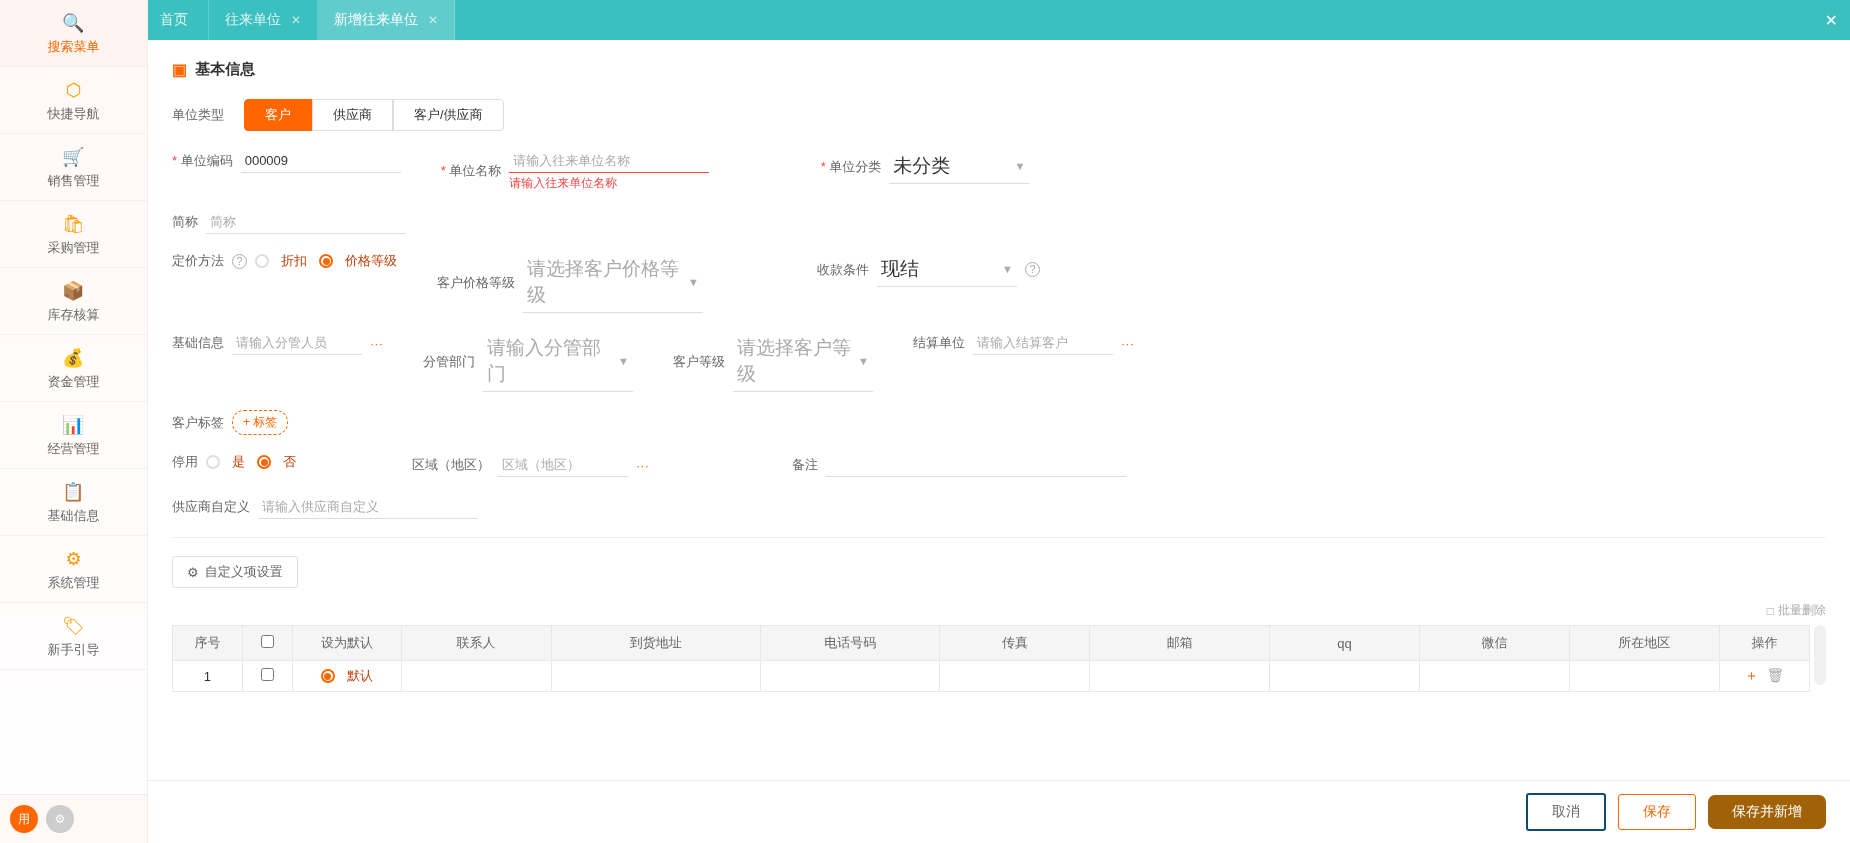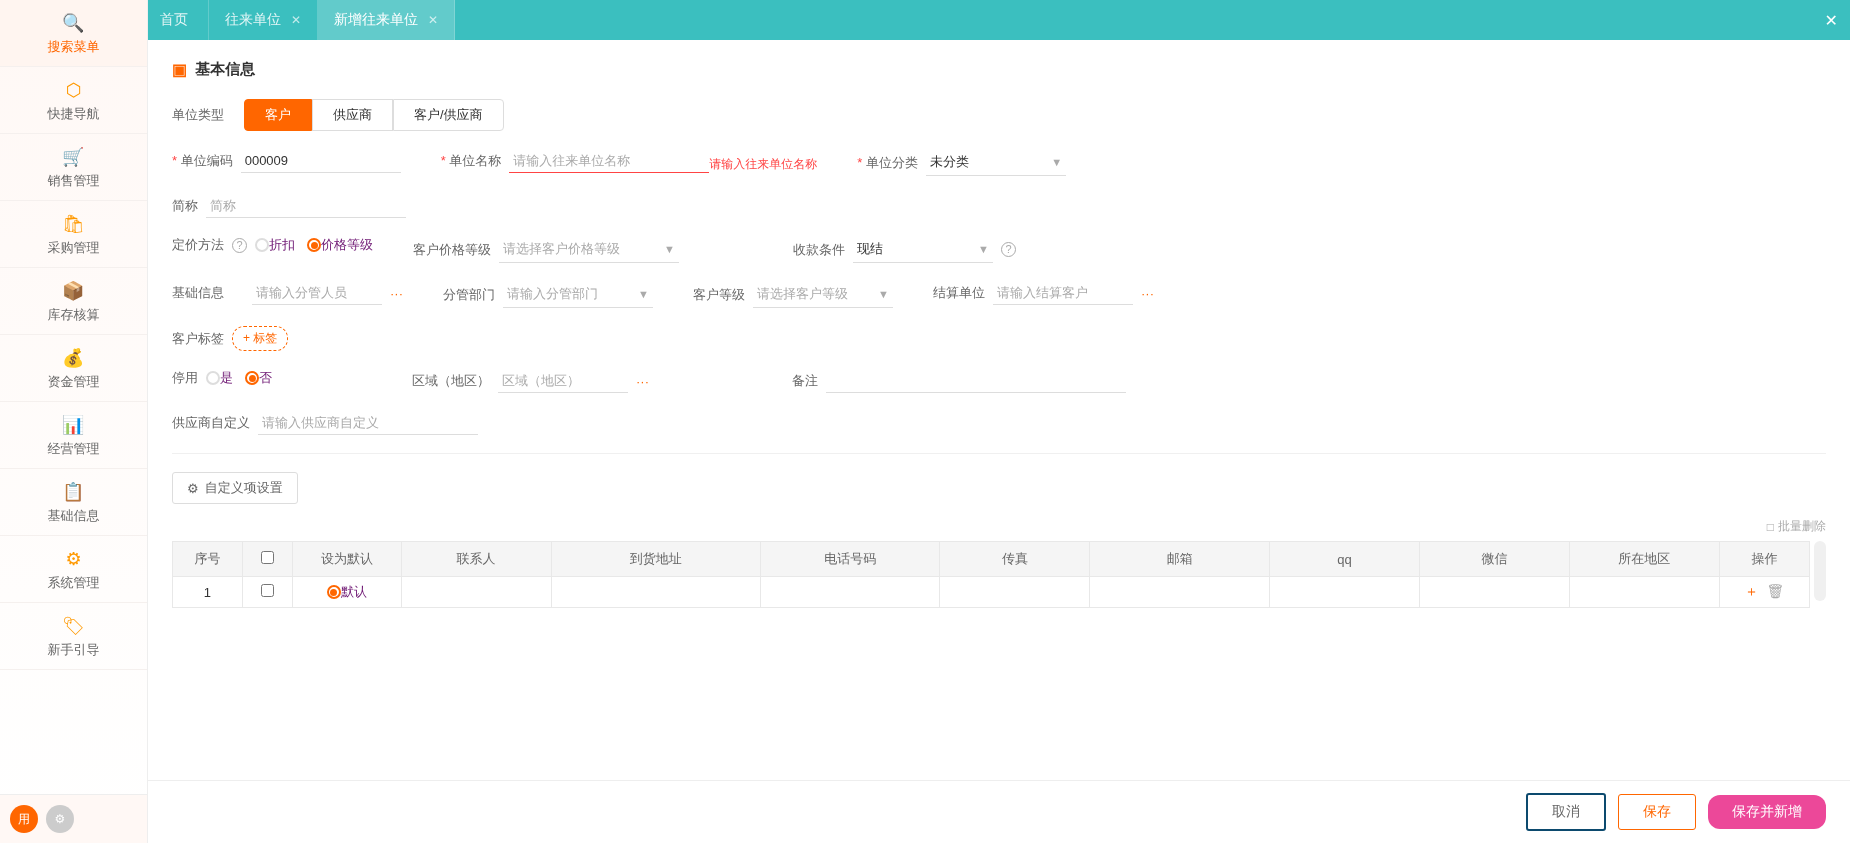--- a/index.html
+++ b/index.html
@@ -180,57 +180,57 @@
       border-bottom: 1px solid #f44;
     }
     .field-input::placeholder { color: #aaa; }
     .error-text {
       color: #f44;
       font-size: 12px;
       margin-top: 2px;
     }
     .input-wrap {
       display: flex;
-      align-items: flex-end;
+      flex-direction: column;
     }
 
     
     .field-select {
       display: flex;
       align-items: center;
       gap: 4px;
       border-bottom: 1px solid #ddd;
       padding: 4px 4px;
       cursor: pointer;
       min-width: 120px;
     }
     .field-select-text {
       color: #333;
-      font-size: 13px;
+      font-size: 19px;
       flex: 1;
     }
     .field-select-text.placeholder { color: #aaa; }
     .dropdown-arrow {
       color: #aaa;
       font-size: 11px;
     }
 
     
     .radio-group {
       display: flex;
       gap: 12px;
       align-items: center;
     }
     .radio-item {
       display: flex;
       align-items: center;
-      gap: 0;
-      cursor: pointer;
-      font-size: 13px;
-      color: #701a75;
+      gap: 12px;
+      cursor: pointer;
+      font-size: 13px;
+      color: #c2410c;
     }
     .radio-circle {
       width: 14px; height: 14px;
       border-radius: 50%;
       border: 2px solid #ddd;
       display: flex; align-items: center; justify-content: center;
     }
     .radio-circle.selected {
       border-color: #f60;
     }
@@ -358,25 +358,25 @@
       border: 1px solid #f60;
       background: white;
       color: #f60;
       cursor: pointer;
       font-size: 14px;
       border-radius: 3px;
     }
     .btn-save-new {
       padding: 8px 24px;
       border: none;
-      background: #ec4899;
+      background: #a16207;
       color: white;
       cursor: pointer;
       font-size: 14px;
-      border-radius: 12px;
+      border-radius: 7px;
     }
 
     .info-icon {
       display: inline-block;
       width: 15px; height: 15px;
       border-radius: 50%;
       border: 1px solid #aaa;
       text-align: center;
       line-height: 13px;
       font-size: 11px;
@@ -525,21 +525,21 @@
           <span class="field-select-text">现结</span>
           <span class="dropdown-arrow">▼</span>
         </div>
         <span class="info-icon">?</span>
       </div>
     </div>
 
     <div class="form-row">
       <div class="form-field">
         <span class="field-label">基础信息</span>
-        <input class="field-input" type="text" placeholder="请输入分管人员" style="width: 130px; margin-left: 20px;">
+        <input class="field-input" type="text" placeholder="请输入分管人员" style="width: 130px;">
         <span class="more-btn">···</span>
       </div>
       <div class="form-field">
         <span class="field-label">分管部门</span>
         <div class="field-select" style="width:150px;">
           <span class="field-select-text placeholder">请输入分管部门</span>
           <span class="dropdown-arrow">▼</span>
         </div>
       </div>
       <div class="form-field">

